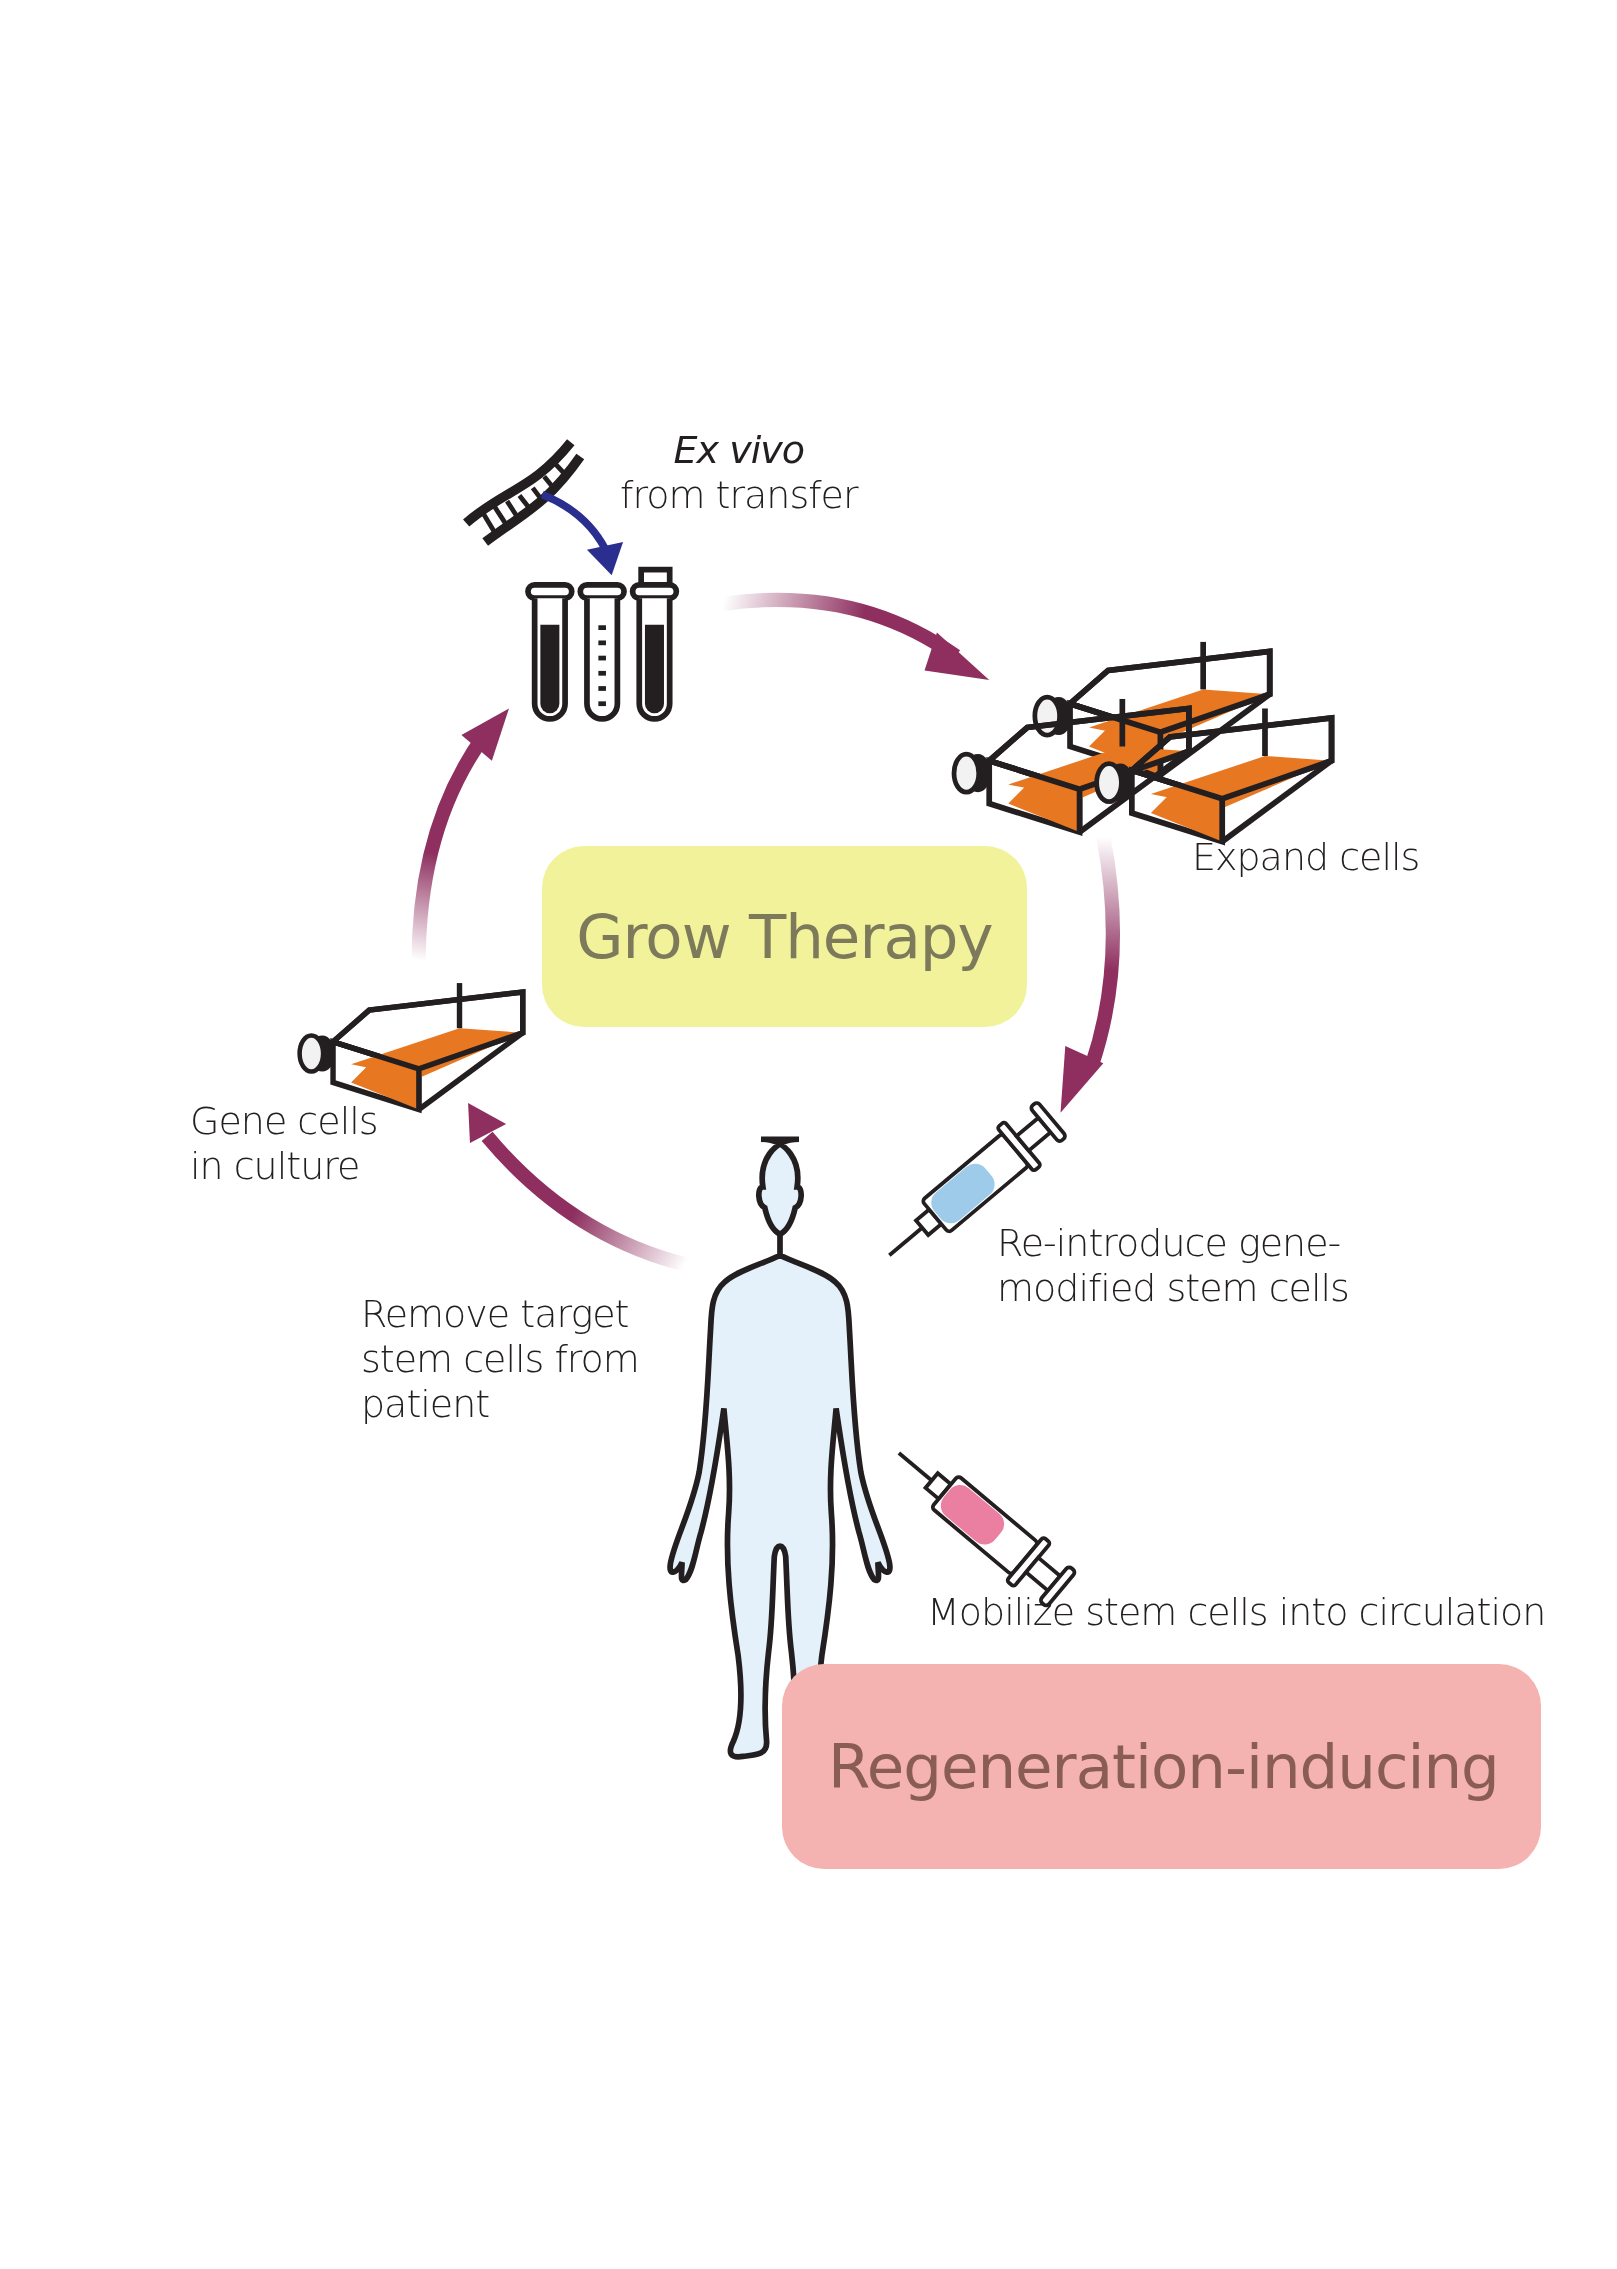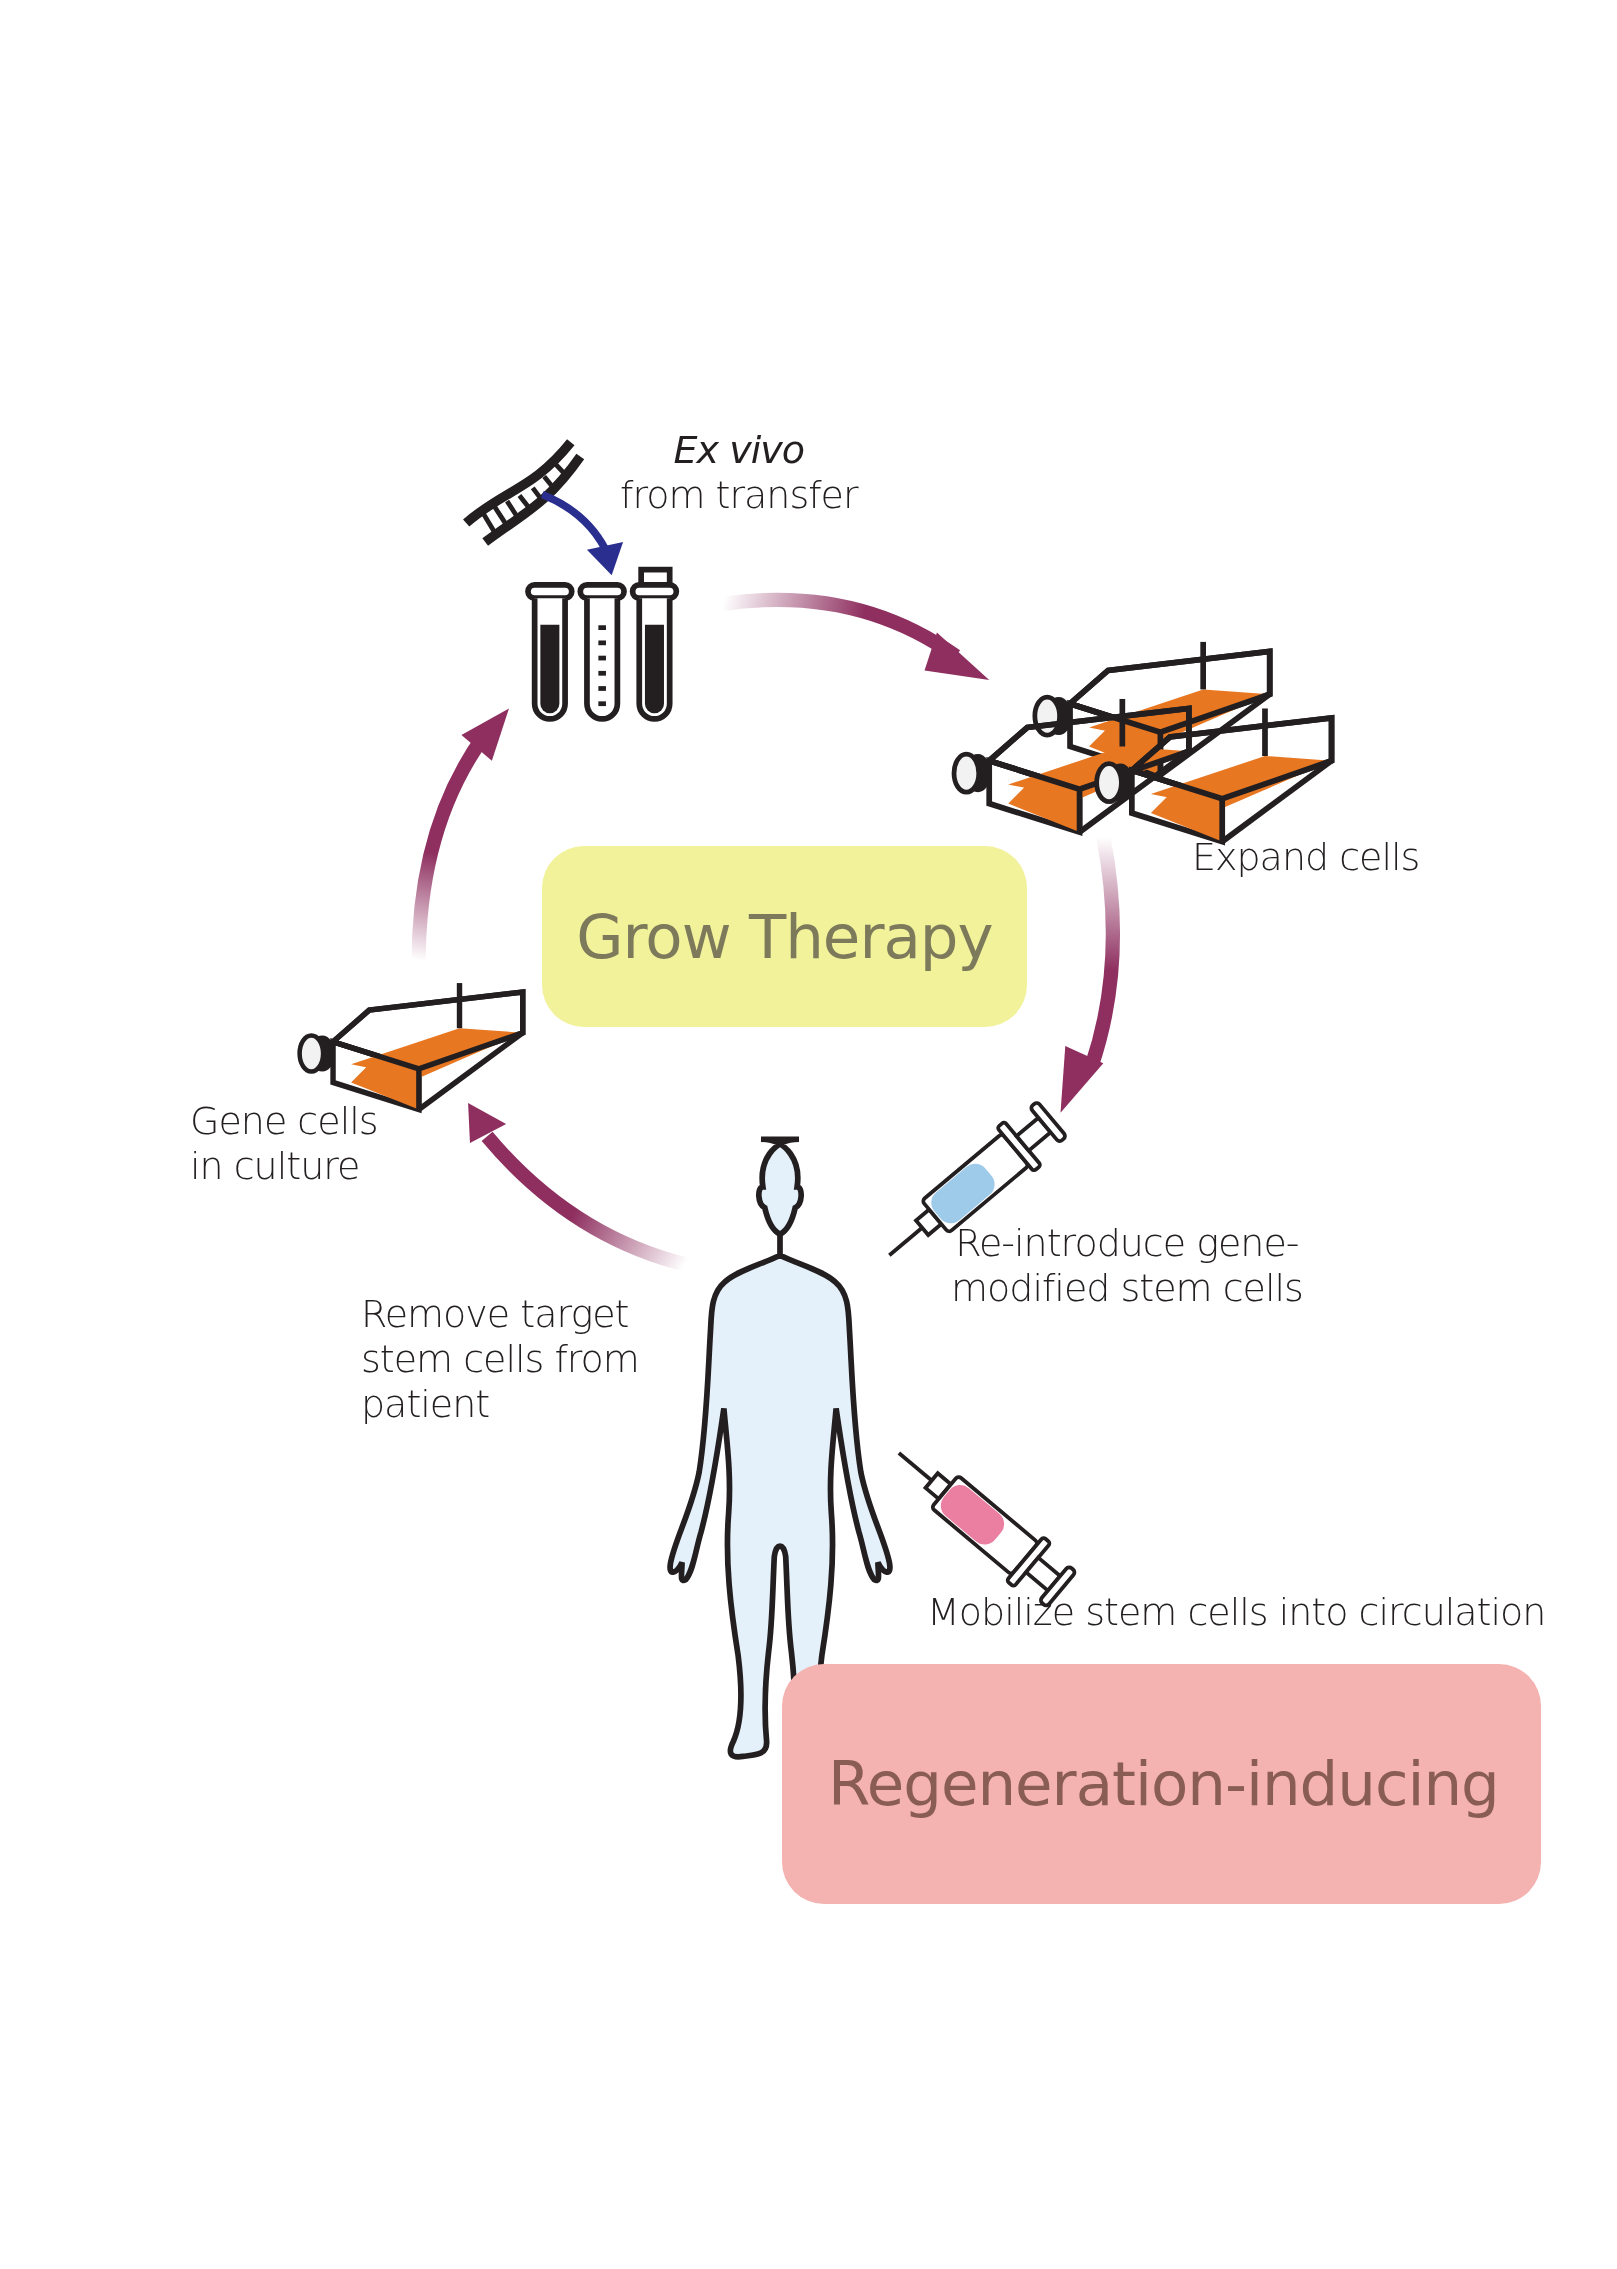--- a/index.html
+++ b/index.html
@@ -5,21 +5,21 @@
   html, body { margin:0; padding:0; background:#ffffff; }
   body { width:1618px; height:2269px; position:relative; overflow:hidden;
          font-family:"DejaVu Sans", sans-serif; color:#231f20; }
   .label { position:absolute; font-size:38px; line-height:45px; letter-spacing:-1px; color:#231f20; white-space:nowrap; font-weight:300; }
   .label .line { display:block; }
   .italic { font-style:italic; }
   #canvas { position:absolute; left:0; top:0; }
   .box { position:absolute; border-radius:42px; display:flex; align-items:center; }
   .box-gene { left:542px; top:846px; width:485px; height:181px; background:#f1f29a; justify-content:center; }
   .box-gene span { font-size:61px; color:#7d7a5c; letter-spacing:-1px; }
-  .box-regen { left:782px; top:1664px; width:759px; height:240px; background:#f4b3b0; padding-left:46px; box-sizing:border-box; }
+  .box-regen { left:782px; top:1664px; width:759px; height:205px; background:#f4b3b0; padding-left:46px; box-sizing:border-box; }
   .box-regen span { font-size:61px; line-height:72px; color:#8a5d54; letter-spacing:-1px; display:block; }
 </style>
 </head>
 <body>
 
 <svg id="canvas" width="1618" height="2269" viewBox="0 0 1701 2386">
   <defs>
     <linearGradient id="gTop" x1="760" y1="635" x2="1000" y2="690" gradientUnits="userSpaceOnUse">
       <stop offset="0" stop-color="#8e2f5f" stop-opacity="0"></stop>
       <stop offset="0.6" stop-color="#8e2f5f" stop-opacity="1"></stop>
@@ -156,21 +156,21 @@
 
 <div class="box box-gene">
   <span>Grow Therapy</span>
 </div>
 
 <div class="label" style="left:190px; top:1099px;">
   <span class="line">Gene cells</span>
   <span class="line">in culture</span>
 </div>
 
-<div class="label" style="left:951px; top:1221px;text-align:center;">
+<div class="label" style="left:997px; top:1221px;">
   <span class="line">Re-introduce gene-</span>
   <span class="line">modified stem cells</span>
 </div>
 
 <div class="label" style="left:361px; top:1292px;">
   <span class="line">Remove target</span>
   <span class="line">stem cells from</span>
   <span class="line">patient</span>
 </div>
 

